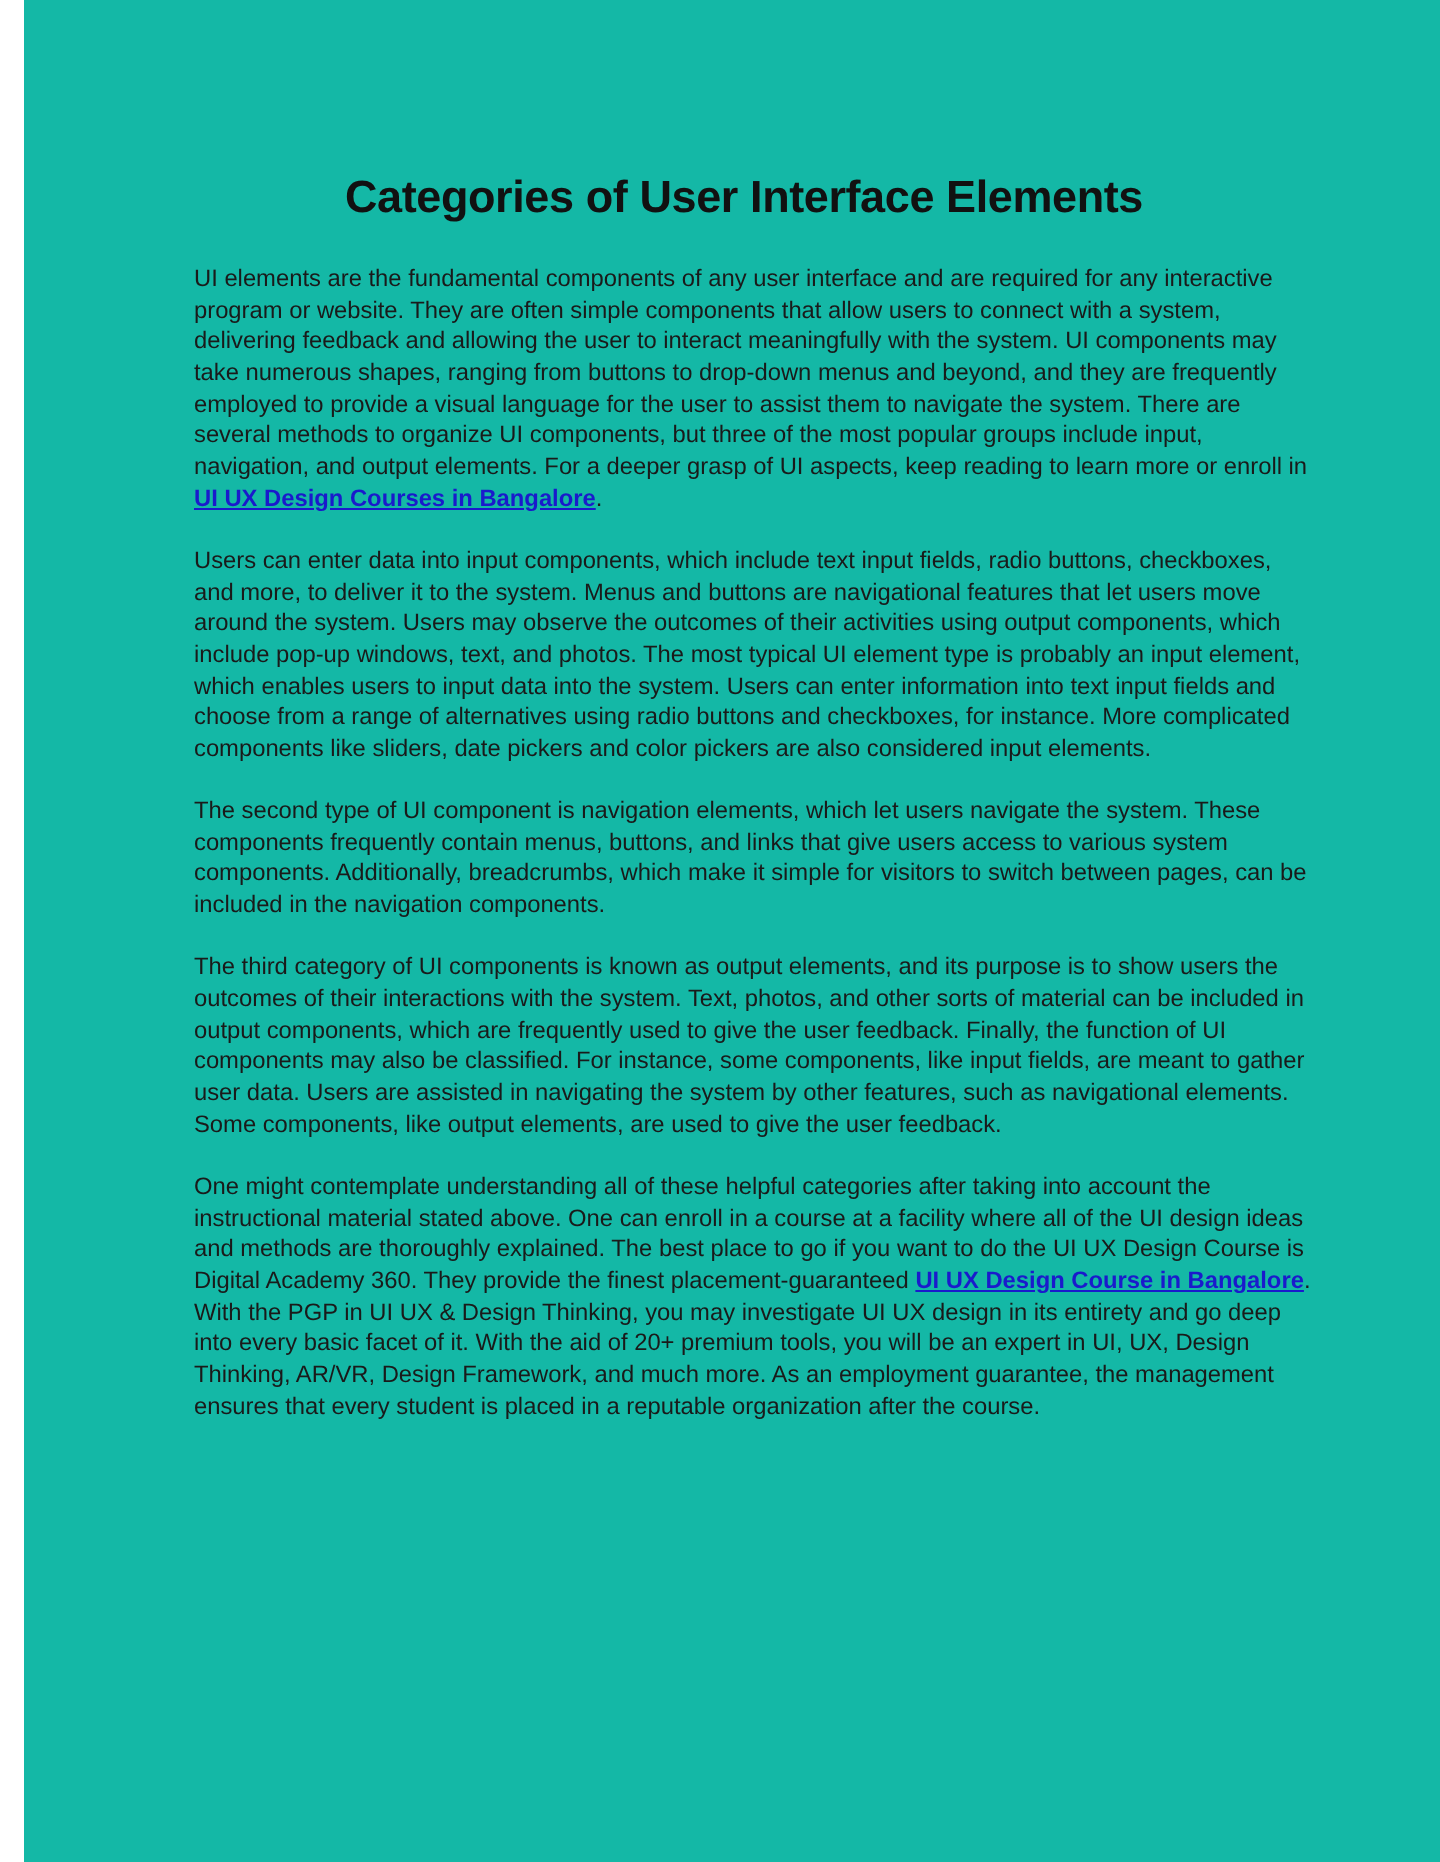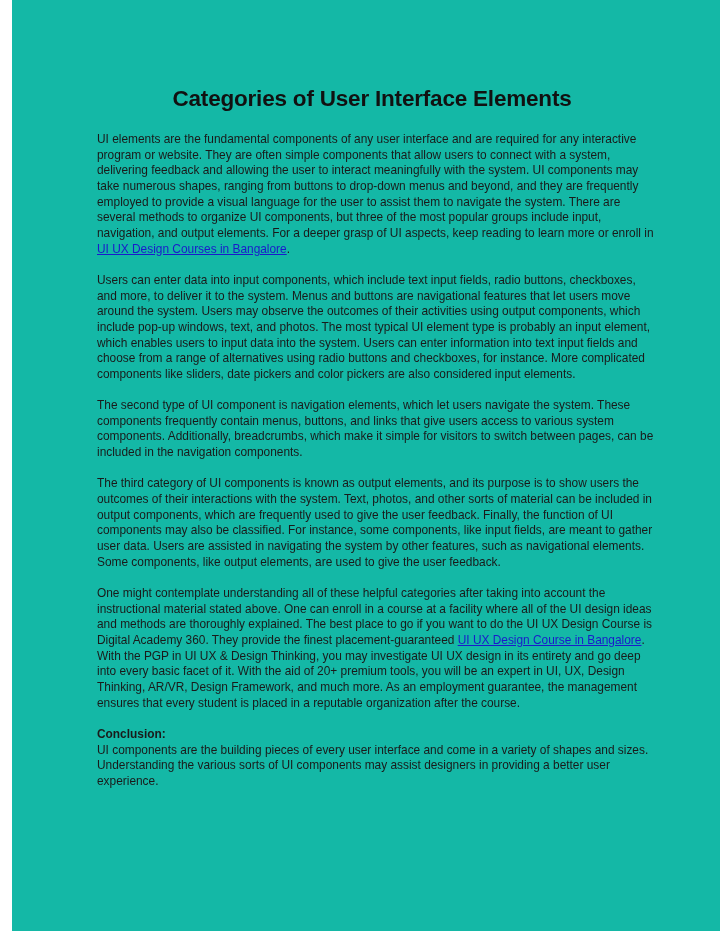--- a/index.html
+++ b/index.html
@@ -17,37 +17,36 @@
       margin: 0;
     }
     .body-text {
       position: absolute; left: 85px; top: 132px; width: 560px;
       font-family: "Liberation Sans", sans-serif;
       font-size: 11.9px; line-height: 15.65px; color: #1a1a1a;
     }
     .para { margin: 0 0 15.65px 0; }
     .para span { }
     a.link {
-      color: #1a1acc; font-weight: normal; text-decoration: underline;
+      color: #1a1acc; font-weight: bold; text-decoration: underline;
     }
     .heading { font-weight: bold; display: block; }
   </style>
 </head>
 <body>
 
 <div class="page">
   <h1 class="title">Categories of User Interface Elements</h1>
 
   <div class="body-text">
     <p class="para"><span>UI elements are the fundamental components of any user interface and are required for any interactive program or website. They are often simple components that allow users to connect with a system, delivering feedback and allowing the user to interact meaningfully with the system. UI components may take numerous shapes, ranging from buttons to drop-down menus and beyond, and they are frequently employed to provide a visual language for the user to assist them to navigate the system. There are several methods to organize UI components, but three of the most popular groups include input, navigation, and output elements. For a deeper grasp of UI aspects, keep reading to learn more or enroll in </span><a class="link" href="#">UI UX Design Courses in Bangalore</a><span>.</span></p>
 
     <p class="para">Users can enter data into input components, which include text input fields, radio buttons, checkboxes, and more, to deliver it to the system. Menus and buttons are navigational features that let users move around the system. Users may observe the outcomes of their activities using output components, which include pop-up windows, text, and photos. The most typical UI element type is probably an input element, which enables users to input data into the system. Users can enter information into text input fields and choose from a range of alternatives using radio buttons and checkboxes, for instance. More complicated components like sliders, date pickers and color pickers are also considered input elements.</p>
 
     <p class="para">The second type of UI component is navigation elements, which let users navigate the system. These components frequently contain menus, buttons, and links that give users access to various system components. Additionally, breadcrumbs, which make it simple for visitors to switch between pages, can be included in the navigation components.</p>
 
     <p class="para">The third category of UI components is known as output elements, and its purpose is to show users the outcomes of their interactions with the system. Text, photos, and other sorts of material can be included in output components, which are frequently used to give the user feedback. Finally, the function of UI components may also be classified. For instance, some components, like input fields, are meant to gather user data. Users are assisted in navigating the system by other features, such as navigational elements. Some components, like output elements, are used to give the user feedback.</p>
 
     <p class="para"><span>One might contemplate understanding all of these helpful categories after taking into account the instructional material stated above. One can enroll in a course at a facility where all of the UI design ideas and methods are thoroughly explained. The best place to go if you want to do the UI UX Design Course is Digital Academy 360. They provide the finest placement-guaranteed </span><a class="link" href="#">UI UX Design Course in Bangalore</a><span>. With the PGP in UI UX &amp; Design Thinking, you may investigate UI UX design in its entirety and go deep into every basic facet of it. With the aid of 20+ premium tools, you will be an expert in UI, UX, Design Thinking, AR/VR, Design Framework, and much more. As an employment guarantee, the management ensures that every student is placed in a reputable organization after the course.</span></p>
 
-    <p class="para"><span class="heading">Conclusion:</span><span>UI components are the building pieces of every user interface and come in a variety of shapes and sizes. Understanding the various sorts of UI components may assist designers in providing a better user experience.</span></p>
 
   </div>
 </div>
 
 </body></html>

